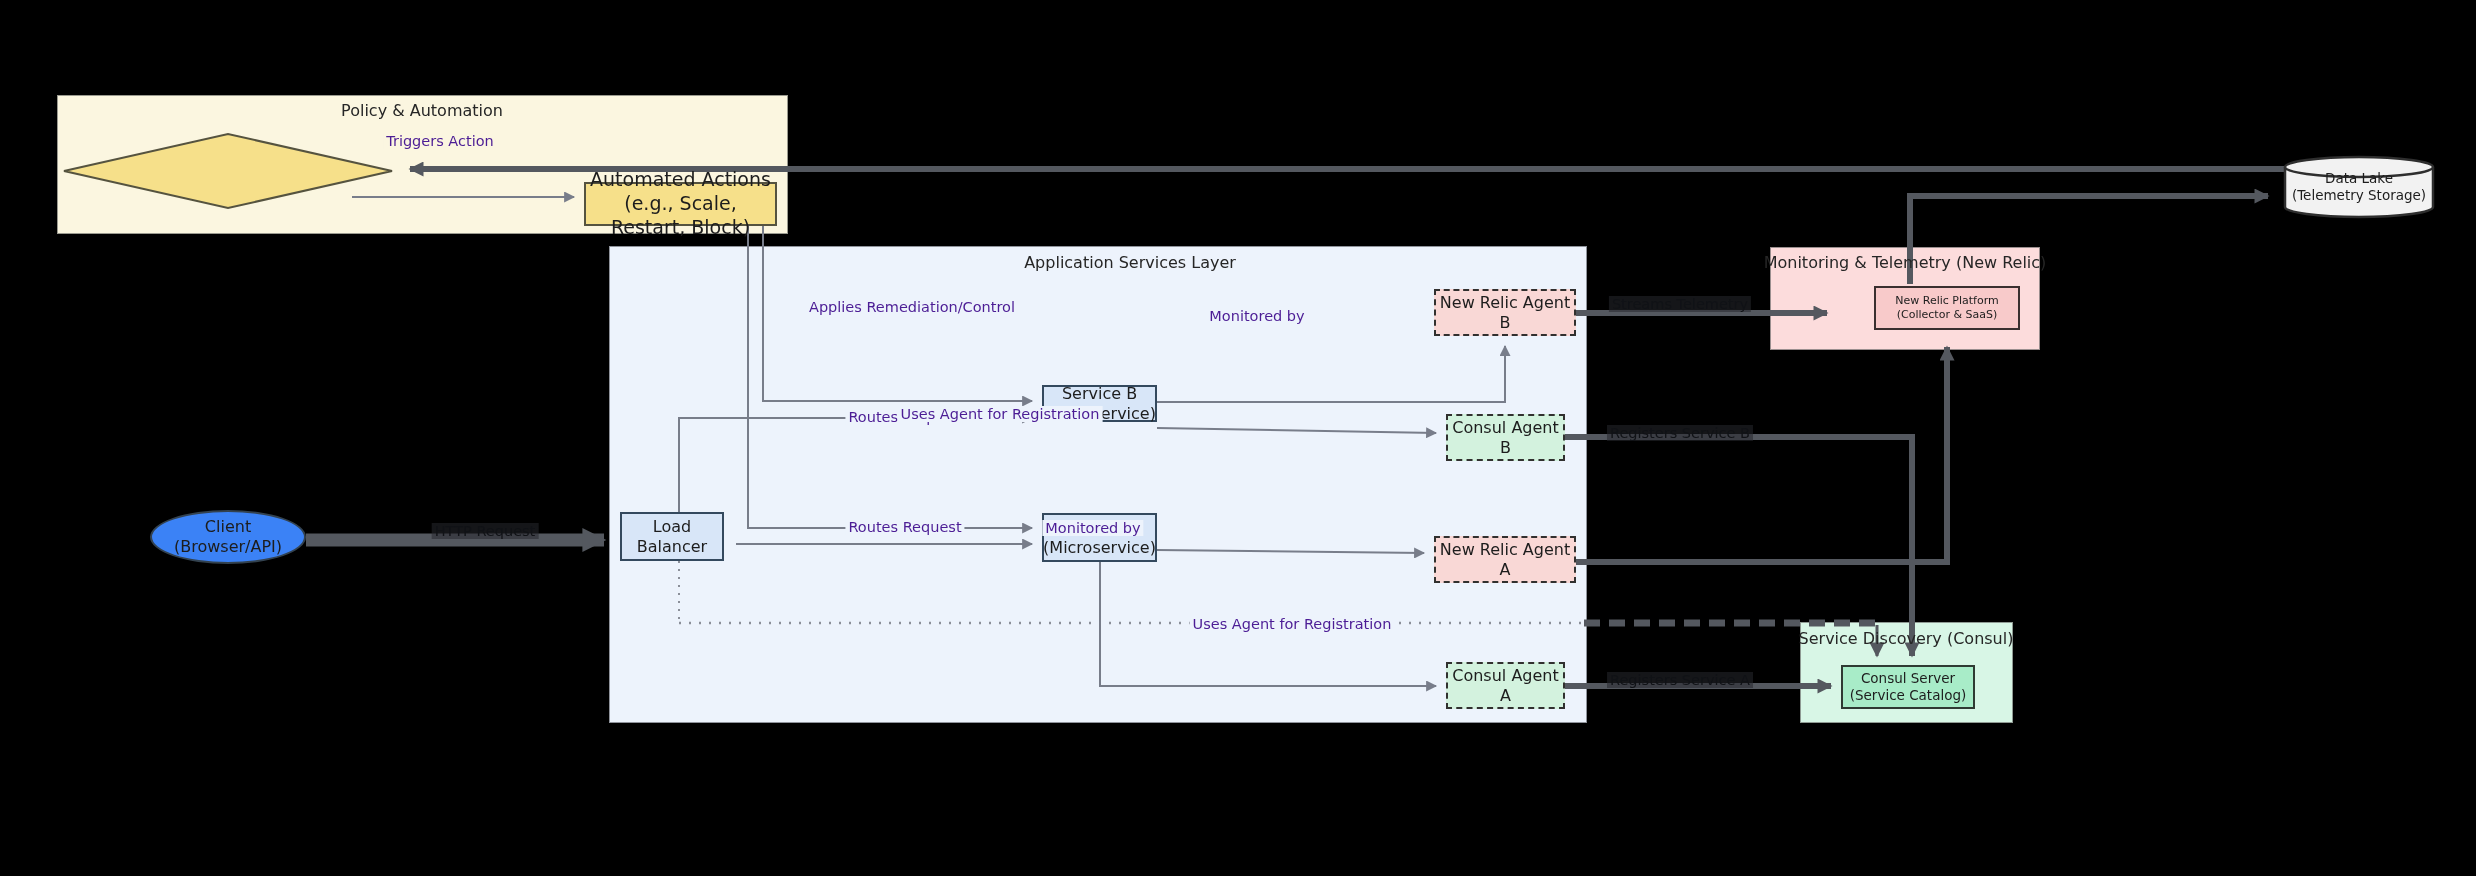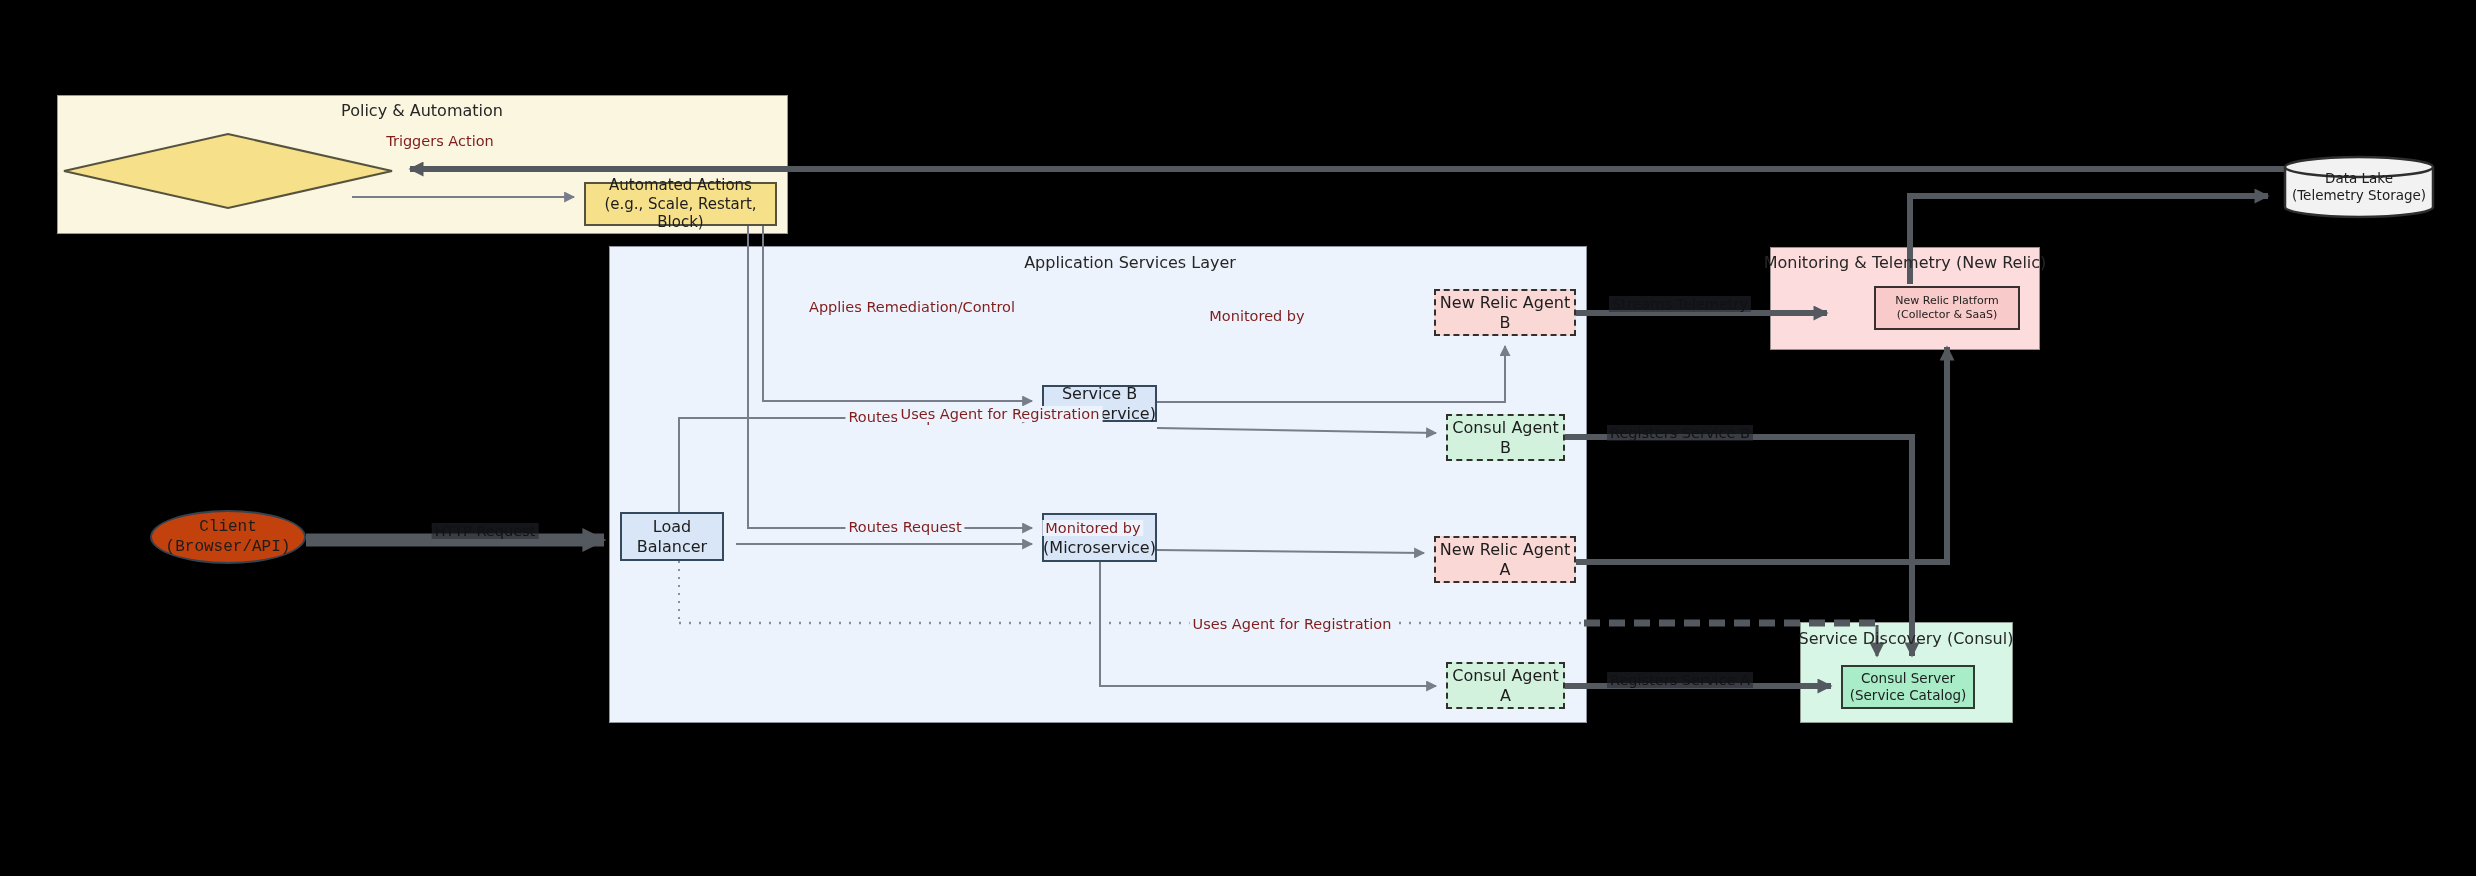--- a/index.html
+++ b/index.html
@@ -14,27 +14,27 @@
   svg.edges{position:absolute;left:0;top:0;z-index:2;}
   .node{position:absolute;box-sizing:border-box;display:flex;align-items:center;justify-content:center;
         text-align:center;z-index:3;color:#1d1d1d;font-size:16px;line-height:1.25;
         white-space:pre-line;}
   .rect-node{background:#d8e6f8;border:2px solid #34495e;}
   .yellow-node{background:#f6e08a;border:2px solid #55533f;}
   .pink-dashed{background:#f9d8d6;border:2px dashed #31302f;}
   .green-dashed{background:#d3f2de;border:2px dashed #31302f;}
   .pink-solid{background:#f8caca;border:2px solid #3a2f2f;}
   .green-solid{background:#a8ecc8;border:2px solid #2f3a33;}
-  .ellipse-node{background:#c2410c;border:2px solid #33424f;border-radius:50%;font-family:Liberation Mono, monospace;}
+  .ellipse-node{background:#3b82f6;border:2px solid #33424f;border-radius:50%;}
   .shape-label{position:absolute;z-index:4;display:flex;align-items:center;justify-content:center;
         text-align:center;color:#1d1d1d;font-size:14.5px;line-height:1.25;white-space:pre-line;background:transparent;}
   .cluster-title{position:absolute;z-index:4;transform:translate(-50%,-50%);color:#262626;
         font-size:16px;white-space:nowrap;}
   .edge-label{position:absolute;z-index:4;transform:translate(-50%,-50%);font-size:14.5px;
-        color:#7f1d1d;white-space:nowrap;padding:0 3px;}
+        color:#4c1d95;white-space:nowrap;padding:0 3px;}
   .bg-app{background:#edf3fc;}
   .bg-policy{background:#fbf6e0;}
   .dark-label{color:#101216;background:rgba(38,40,46,0.55);}
 </style>
 </head>
 <body>
 
 <div class="canvas">
 
   <div class="cluster policy" style="left:57px;top:95px;width:731px;height:139px;"></div>
@@ -95,21 +95,21 @@
 (Browser/API)</div>
   <div class="node rect-node" style="left:620px;top:512px;width:104px;height:49px;">Load Balancer</div>
   <div class="node rect-node" style="left:1042px;top:385px;width:115px;height:37px;">Service B
 (Microservice)</div>
   <div class="node rect-node" style="left:1042px;top:513px;width:115px;height:49px;">Service A
 (Microservice)</div>
   <div class="node pink-dashed" style="left:1434px;top:289px;width:142px;height:47px;">New Relic Agent B</div>
   <div class="node green-dashed" style="left:1446px;top:414px;width:119px;height:47px;">Consul Agent B</div>
   <div class="node pink-dashed" style="left:1434px;top:536px;width:142px;height:47px;">New Relic Agent A</div>
   <div class="node green-dashed" style="left:1446px;top:662px;width:119px;height:47px;">Consul Agent A</div>
-  <div class="node yellow-node" style="left:584px;top:182px;width:193px;height:44px;font-size:15px;">Automated Actions
+  <div class="node yellow-node" style="left:584px;top:182px;width:193px;height:44px;font-size:19px;">Automated Actions
 (e.g., Scale, Restart, Block)</div>
   <div class="node pink-solid" style="left:1874px;top:286px;width:146px;height:44px;font-size:11px;">New Relic Platform
 (Collector &amp; SaaS)</div>
   <div class="node green-solid" style="left:1841px;top:665px;width:134px;height:44px;font-size:13.5px;">Consul Server
 (Service Catalog)</div>
 
   <div class="shape-label" style="left:2287px;top:162px;width:144px;height:50px;font-size:13.5px;">Data Lake
 (Telemetry Storage)</div>
 
   <div class="edge-label dark-label" style="left:485px;top:531px;">HTTP Request</div>

